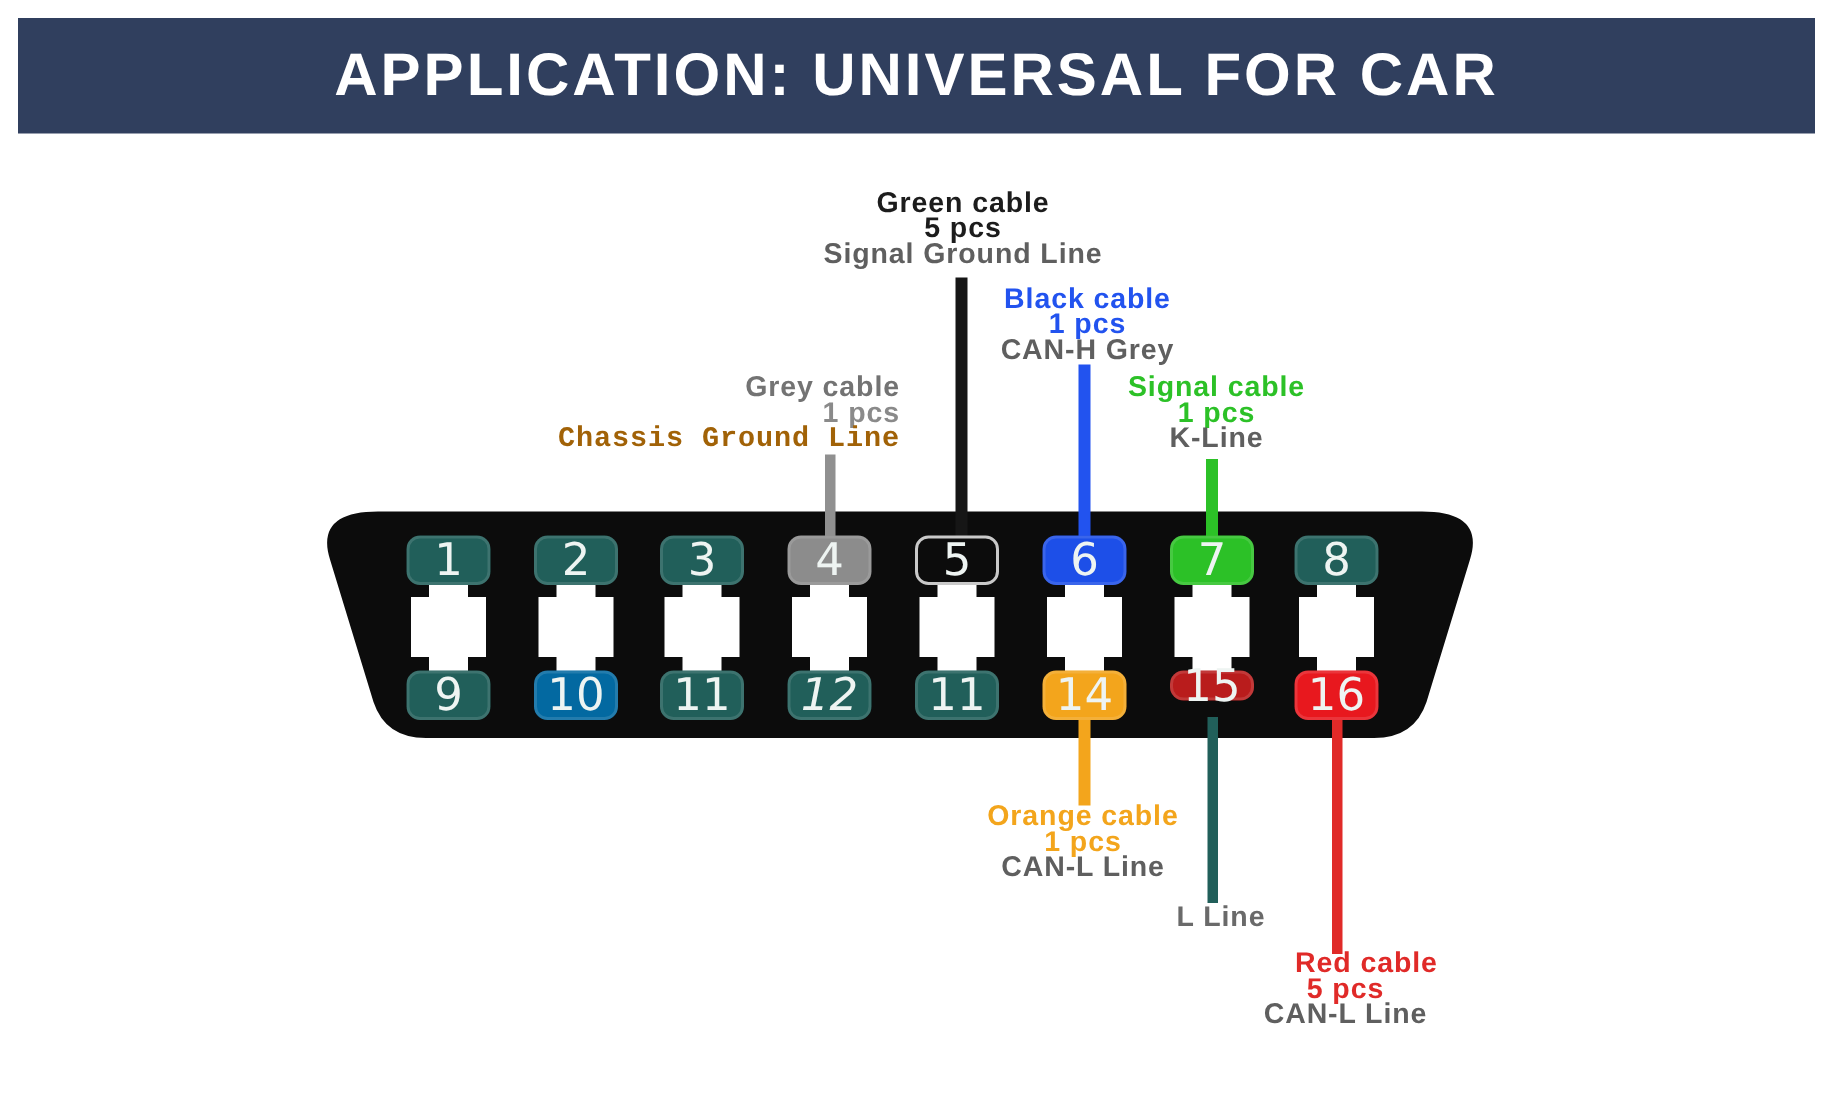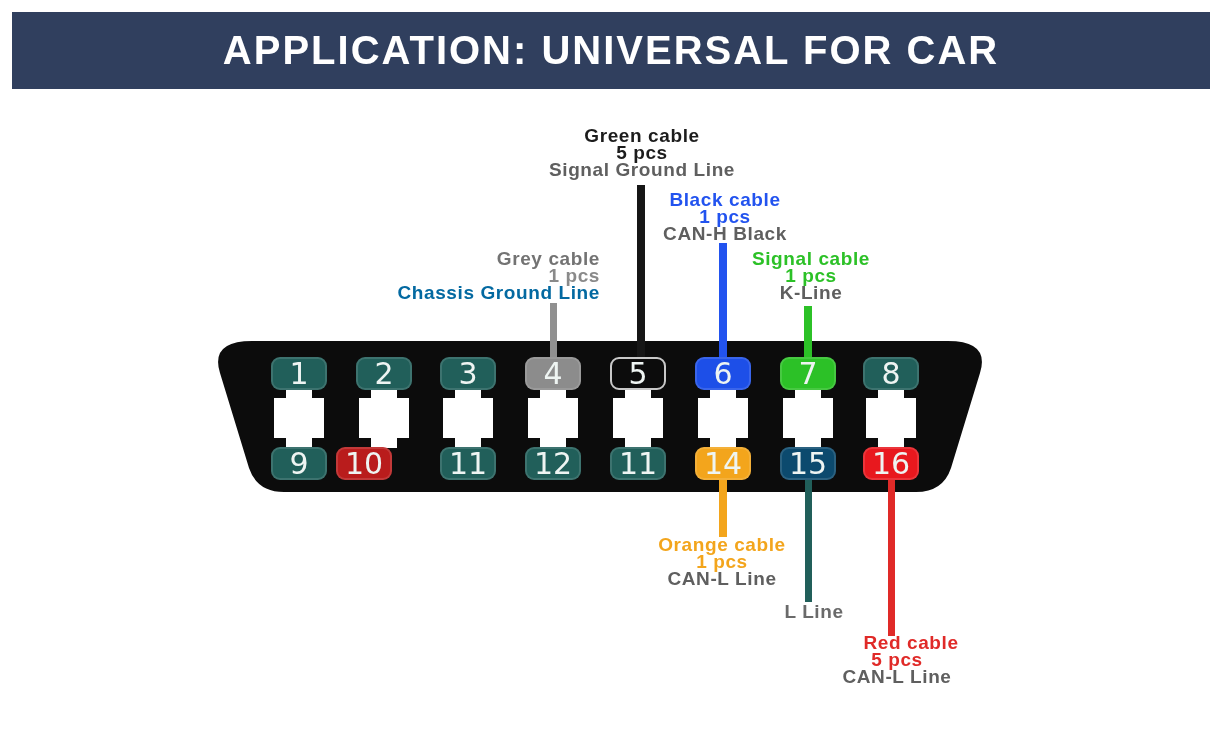--- a/index.html
+++ b/index.html
@@ -76,57 +76,57 @@
         <div class="slot-part" style="left: 783px; top: 398px; width: 50px; height: 40px;"></div>
         <div class="slot-part" style="left: 795px; top: 437px; width: 26px; height: 11px;"></div>
         <div class="slot-part" style="left: 878px; top: 389px; width: 26px; height: 10px;"></div>
         <div class="slot-part" style="left: 866px; top: 398px; width: 50px; height: 40px;"></div>
         <div class="slot-part" style="left: 878px; top: 437px; width: 26px; height: 11px;"></div>
       </div>
     <div id="pins">
         <div class="pin" style="left: 271px; top: 357px; width: 56px; height: 33px; background: rgb(33, 95, 90);">1</div>
         <div class="pin" style="left: 271px; top: 447px; width: 56px; height: 33px; background: rgb(33, 95, 90);">9</div>
         <div class="pin" style="left: 356px; top: 357px; width: 56px; height: 33px; background: rgb(33, 95, 90);">2</div>
-        <div class="pin" style="left: 336px; top: 447px; width: 56px; height: 33px; background: #b91c1c;">10</div>
+        <div class="pin" style="left: 356px; top: 447px; width: 56px; height: 33px; background: #0369a1;">10</div>
         <div class="pin" style="left: 440px; top: 357px; width: 56px; height: 33px; background: rgb(33, 95, 90);">3</div>
         <div class="pin" style="left: 440px; top: 447px; width: 56px; height: 33px; background: rgb(33, 95, 90);">11</div>
         <div class="pin" style="left: 525px; top: 357px; width: 56px; height: 33px; background: rgb(140, 140, 140);">4</div>
-        <div class="pin" style="left: 525px; top: 447px; width: 56px; height: 33px; background: rgb(33, 95, 90);">12</div>
+        <div class="pin" style="left: 525px; top: 447px; width: 56px; height: 33px; background: rgb(33, 95, 90); font-style: italic;">12</div>
         <div class="pin outline" style="left: 610px; top: 357px; width: 56px; height: 33px; background: rgb(12, 12, 12);">5</div>
         <div class="pin" style="left: 610px; top: 447px; width: 56px; height: 33px; background: rgb(33, 95, 90);">11</div>
         <div class="pin" style="left: 695px; top: 357px; width: 56px; height: 33px; background: rgb(29, 79, 232);">6</div>
         <div class="pin" style="left: 695px; top: 447px; width: 56px; height: 33px; background: rgb(243, 165, 28);">14</div>
         <div class="pin" style="left: 780px; top: 357px; width: 56px; height: 33px; background: rgb(44, 193, 39);">7</div>
-        <div class="pin" style="left: 780px; top: 447px; width: 56px; height: 33px; background: #0c4a6e;">15</div>
+        <div class="pin" style="left: 780px; top: 447px; width: 56px; height: 20px; background: #b91c1c;">15</div>
         <div class="pin" style="left: 863px; top: 357px; width: 56px; height: 33px; background: rgb(33, 95, 90);">8</div>
         <div class="pin" style="left: 863px; top: 447px; width: 56px; height: 33px; background: rgb(232, 24, 30);">16</div>
       </div>
 
     <div class="label-block" style="left:642px;top:127px;">
       <div style="color: rgb(28, 28, 28);">Green cable</div>
       <div style="color: rgb(28, 28, 28);">5 pcs</div>
       <div style="color: rgb(95, 95, 95);">Signal Ground Line</div>
     </div>
 
     <div class="label-block" style="left:725px;top:191px;">
       <div style="color: rgb(34, 83, 239);">Black cable</div>
       <div style="color: rgb(34, 83, 239);">1 pcs</div>
-      <div style="color: rgb(95, 95, 95);">CAN-H Black</div>
+      <div style="color: rgb(95, 95, 95);">CAN-H Grey</div>
     </div>
 
     <div class="label-block" style="left:811px;top:250px;">
       <div style="color: rgb(44, 193, 39);">Signal cable</div>
       <div style="color: rgb(44, 193, 39);">1 pcs</div>
       <div style="color: rgb(95, 95, 95);">K-Line</div>
     </div>
 
     <div class="label-block right-aligned" style="right:620px;top:250px;">
       <div style="color: #737373;">Grey cable</div>
       <div style="color: rgb(138, 138, 138);">1 pcs</div>
-      <div style="color: #0369a1;">Chassis Ground Line</div>
+      <div style="color: #a16207; font-family: Liberation Mono, monospace;">Chassis Ground Line</div>
     </div>
 
     <div class="label-block" style="left:722px;top:536px;">
       <div style="color: rgb(243, 165, 28);">Orange cable</div>
       <div style="color: rgb(243, 165, 28);">1 pcs</div>
       <div style="color: rgb(95, 95, 95);">CAN-L Line</div>
     </div>
 
     <div class="label-block" style="left:814px;top:603px;">
       <div style="color: rgb(106, 106, 106);">L Line</div>

